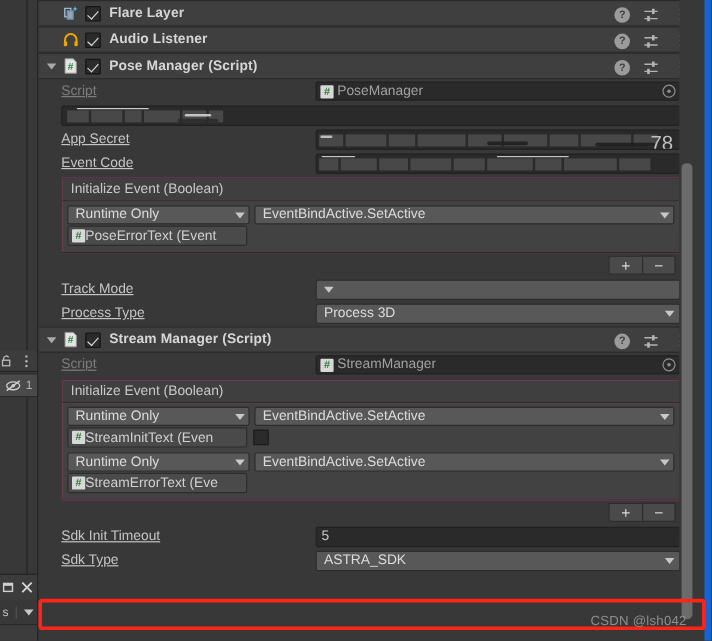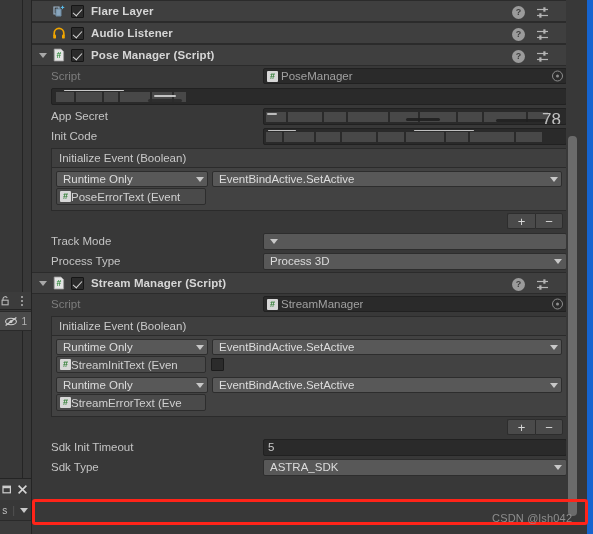--- a/index.html
+++ b/index.html
@@ -138,21 +138,21 @@
   
   .comp-body { background: #383838; padding-bottom: 1px; }
   .prow {
     display: flex; align-items: center;
     height: 19px;
     padding-left: 19px;
   }
   .plabel {
     width: 212px; flex: 0 0 212px;
     font-size: 11.5px; color: #c4c4c4;
-    white-space: nowrap; overflow: hidden;
+    white-space: nowrap; overflow: hidden; text-decoration: underline;
   }
   .plabel.dim { color: #7d7d7d; }
 
   .objfield {
     flex: 1 1 auto; height: 16px;
     background: #2a2a2a; border: 1px solid #212121; border-radius: 2px;
     display: flex; align-items: center; padding: 0 2px 0 3px;
     margin-right: 12px;
     position: relative;
     color: #a0a0a0;
@@ -505,21 +505,21 @@
             <span style="left:264px;width:20px"></span>
             <i class="smear" style="left:3px;top:4px;width:10px;background:#c9c9c9;height:2px;"></i>
             <i class="smear" style="left:142px;top:9px;width:34px;background:#1f1f1f;height:3px;"></i>
             <i class="smear" style="left:232px;top:10px;width:50px;background:#1f1f1f;height:3px;"></i>
           </span>
           <span class="tail">78</span>
         </span>
       </div>
 
       <div class="prow" style="height:20px">
-        <span class="plabel">Init Code</span>
+        <span class="plabel">Event Code</span>
         <span class="textfield">
           <span class="redacted">
             <span style="left:2px;width:16px"></span>
               <span style="left:20px;width:30px"></span>
             <span style="left:52px;width:24px"></span>
               <span style="left:78px;width:34px"></span>
             <span style="left:114px;width:26px"></span>
               <span style="left:142px;width:38px"></span>
             <span style="left:182px;width:22px"></span>
               <span style="left:206px;width:44px"></span>

